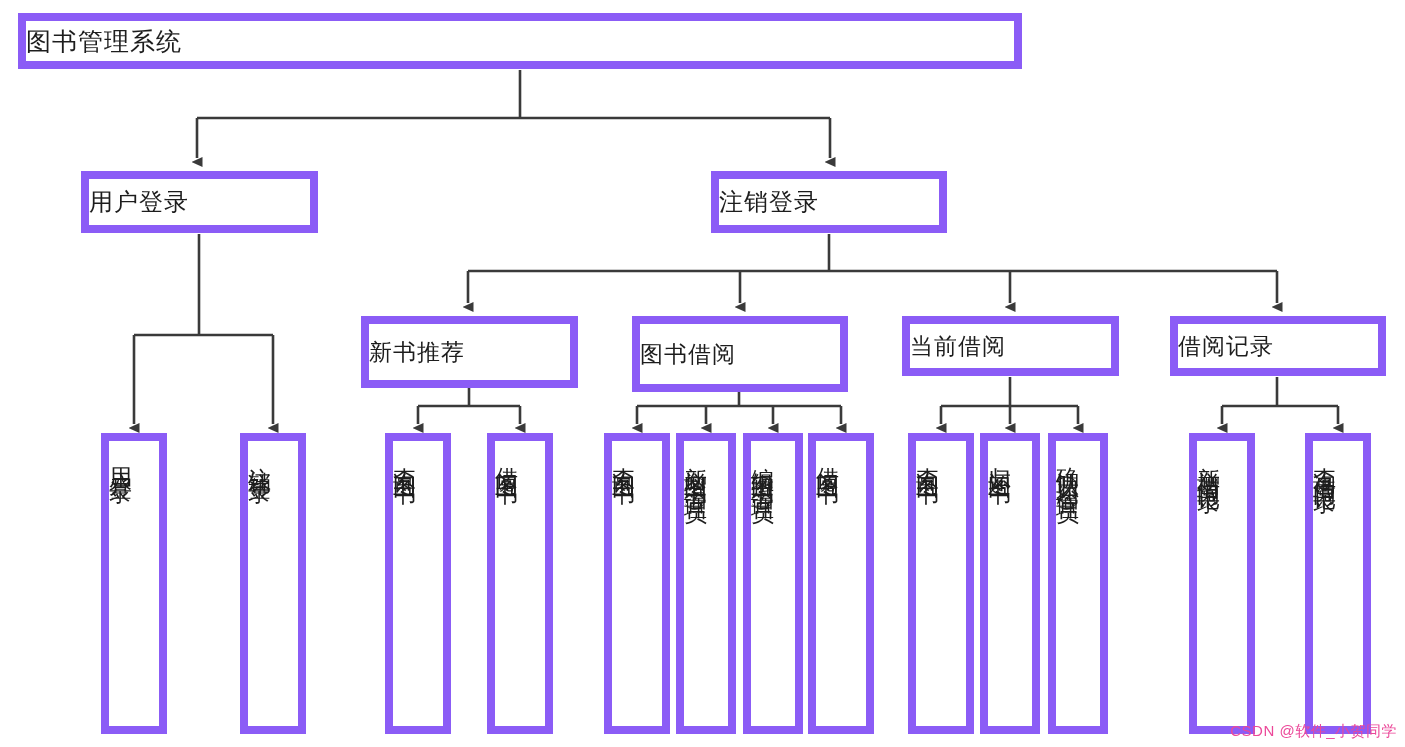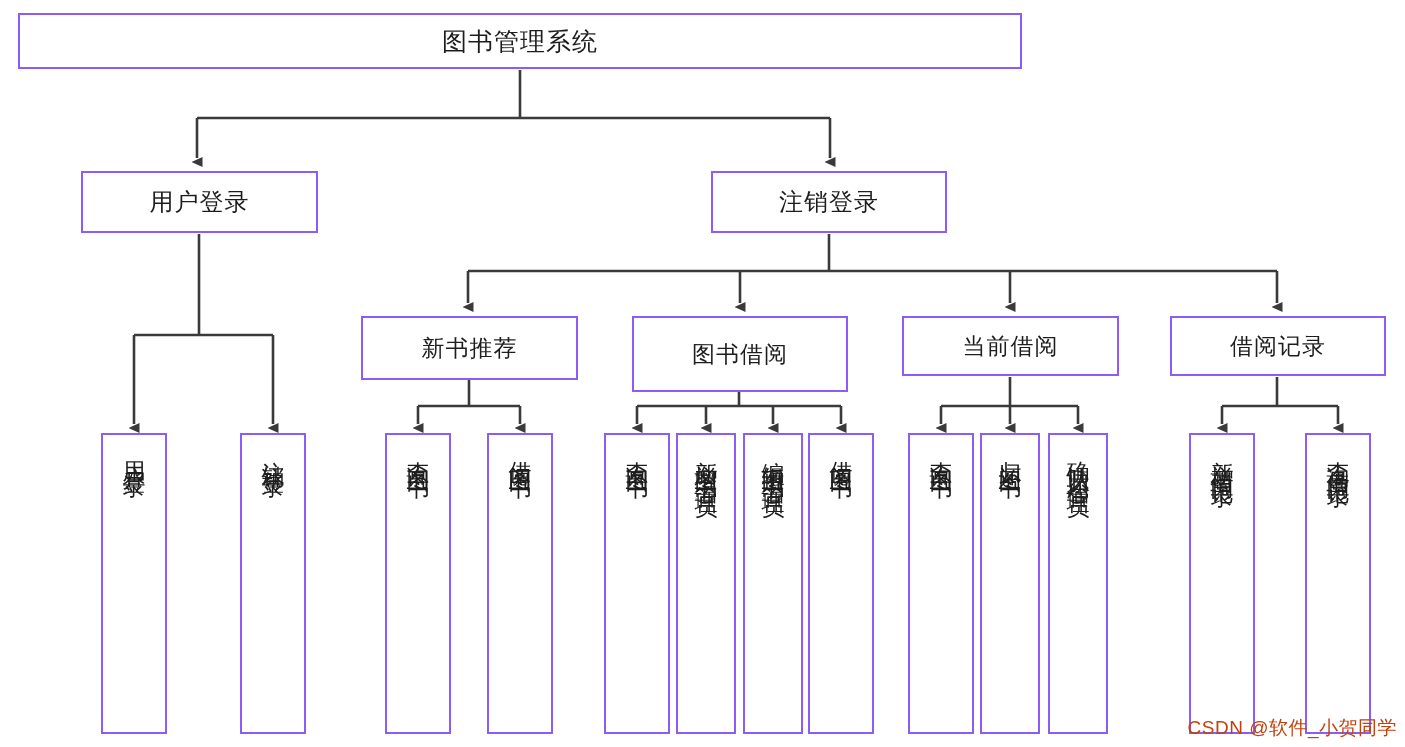--- a/index.html
+++ b/index.html
@@ -23,24 +23,23 @@
     left: 0;
     top: 0;
     width: 1405px;
     height: 747px;
     pointer-events: none;
   }
   .node {
     position: absolute;
     box-sizing: border-box;
     background: #ffffff;
-    border: 2px solid #8b5cf6;
+    border: 8px solid #8b5cf6;
     display: flex;
     align-items: center;
-    justify-content: center;
     color: #1d1d1d;
     z-index: 2;
   }
   .node-root {
     font-size: 25px;
   }
   .node-l2 {
     font-size: 24px;
   }
   .node-l3 {
@@ -60,22 +59,22 @@
     text-align: center;
   }
   .hlabel {
     white-space: nowrap;
     letter-spacing: 1px;
   }
   #watermark {
     position: absolute;
     right: 8px;
     bottom: 6px;
-    font-size: 19px;
-    color: #c2410c;
+    font-size: 15px;
+    color: #ec4899;
     letter-spacing: 0.5px;
     z-index: 5;
     white-space: nowrap;
   }
 </style>
 </head>
 <body>
 
 <div id="diagram-root">
 
@@ -134,21 +133,21 @@
     <span class="hlabel">图书管理系统</span>
   </div>
 
   <div class="node node-l2" style="left:81px; top:171px; width:237px; height:62px;">
     <span class="hlabel">用户登录</span>
   </div>
   <div class="node node-l2" style="left:711px; top:171px; width:236px; height:62px;">
     <span class="hlabel">注销登录</span>
   </div>
 
-  <div class="node node-l3" style="left:361px; top:316px; width:217px; height:64px;">
+  <div class="node node-l3" style="left:361px; top:316px; width:217px; height:72px;">
     <span class="hlabel">新书推荐</span>
   </div>
   <div class="node node-l3" style="left:632px; top:316px; width:216px; height:76px;">
     <span class="hlabel">图书借阅</span>
   </div>
   <div class="node node-l3" style="left:902px; top:316px; width:217px; height:60px;">
     <span class="hlabel">当前借阅</span>
   </div>
   <div class="node node-l3" style="left:1170px; top:316px; width:216px; height:60px;">
     <span class="hlabel">借阅记录</span>

